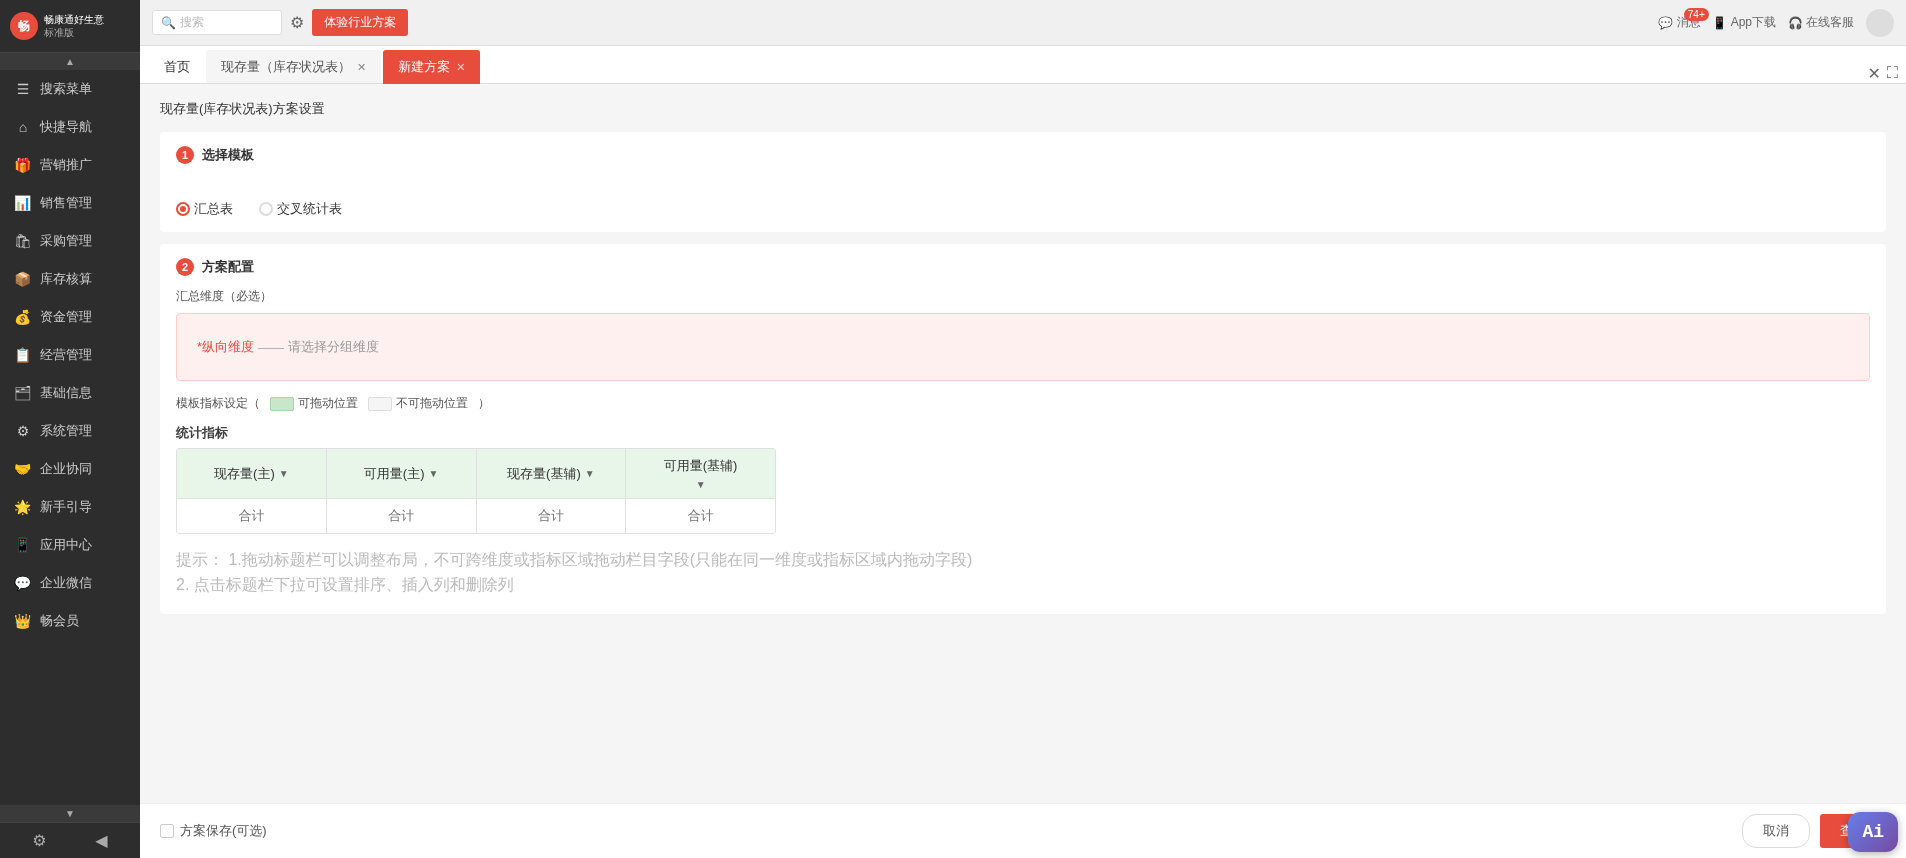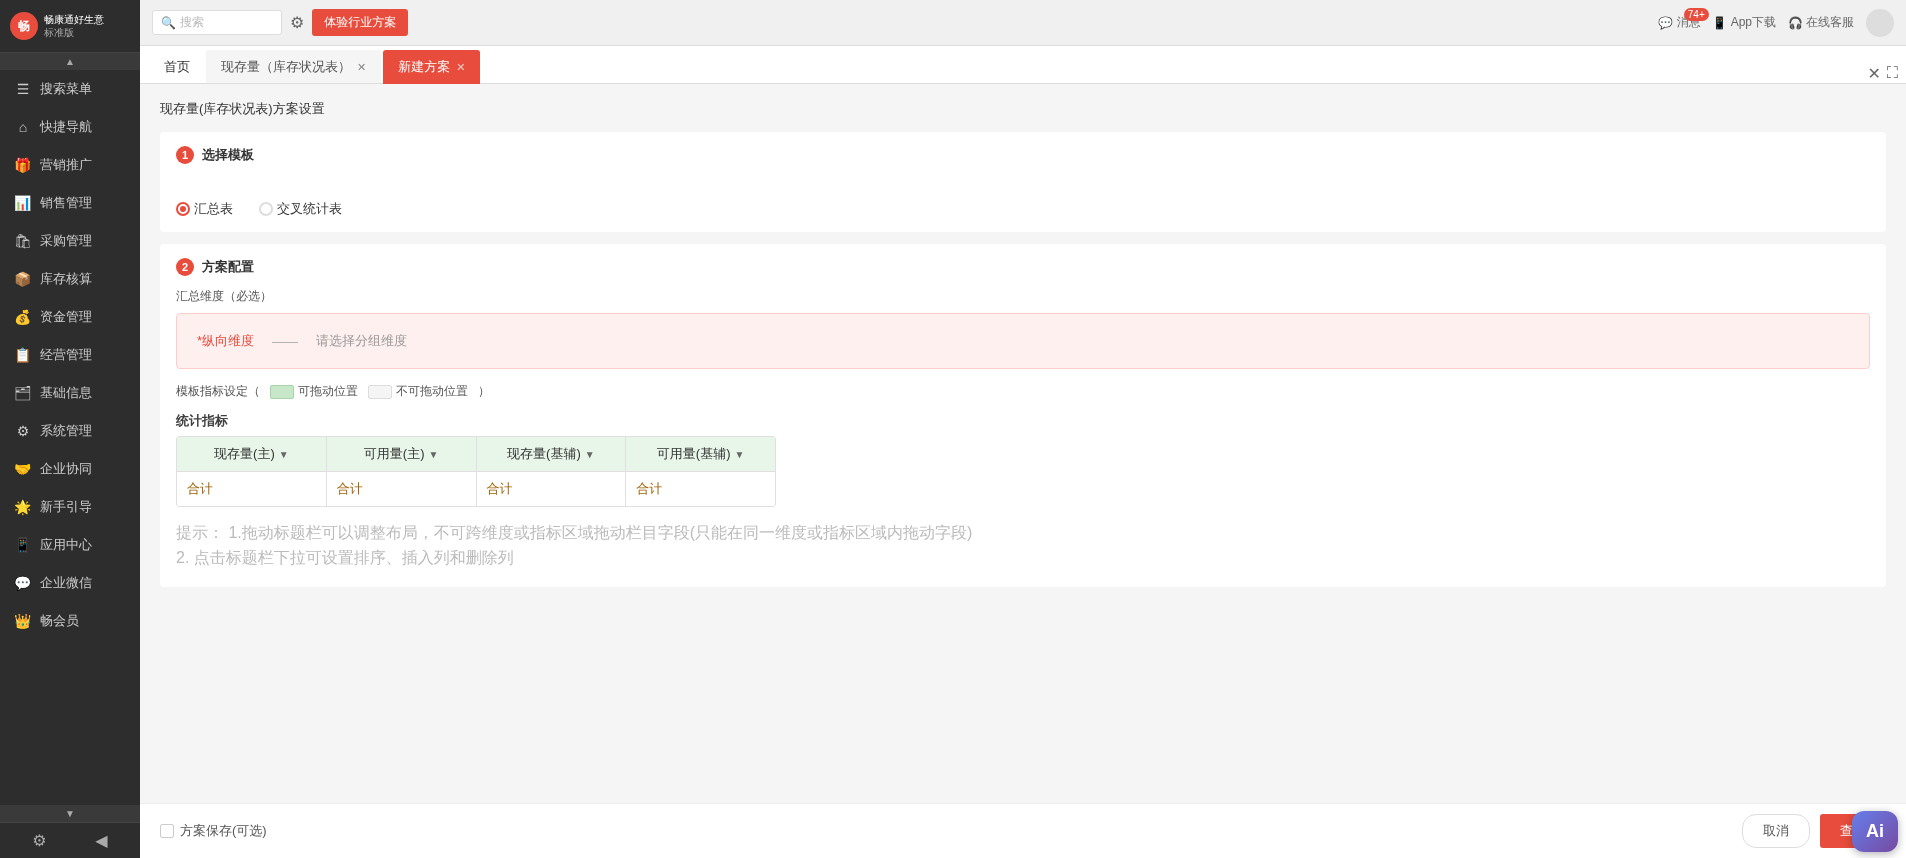--- a/index.html
+++ b/index.html
@@ -130,21 +130,21 @@
       width: 14px; height: 14px; border-radius: 50%;
       border: 2px solid #ddd; display: flex; align-items: center; justify-content: center;
     }
     .radio-dot.selected { border-color: #e74c3c; }
     .radio-dot.selected::after { content: ''; width: 6px; height: 6px; background: #e74c3c; border-radius: 50%; display: block; }
 
     
     .subsection-label { font-size: 12px; color: #555; margin-bottom: 8px; }
     .dimension-box {
       background: #fff0f0; border: 1px solid #ffcccc; border-radius: 4px;
-      padding: 18px 20px; margin-bottom: 14px; display: flex; align-items: center; gap: 18px;
+      padding: 24px 20px; margin-bottom: 14px; display: flex; align-items: center; gap: 4px;
     }
     .dimension-required { color: #e74c3c; font-size: 13px; }
     .dimension-dash { color: #aaa; }
     .dimension-placeholder { color: #999; font-size: 13px; }
 
     
     .template-indicator {
       display: flex; align-items: center; gap: 10px; margin-bottom: 12px; font-size: 12px; color: #555;
     }
     .indicator-draggable {
@@ -162,28 +162,28 @@
       width: 600px;
     }
     .stats-table-header {
       display: flex; background: #e8f5e9;
     }
     .stats-col {
       flex: 1; padding: 8px 10px; border-right: 1px solid #e0e0e0;
       display: flex; align-items: center; justify-content: center; gap: 4px;
       font-size: 13px; color: #333;
     }
-    .stats-col:last-child { border-right: none; }
+    .stats-col:last-child { border-right: none; flex-direction: column; }
     .stats-col .chevron { color: #666; font-size: 10px; }
     .stats-table-body {
       display: flex; background: white;
     }
     .stats-cell {
       flex: 1; padding: 8px 10px; border-right: 1px solid #e0e0e0;
-      text-align: left; font-size: 13px; color: #a16207; border-top: 1px solid #e0e0e0;
+      text-align: center; font-size: 13px; color: #737373; border-top: 1px solid #e0e0e0;
     }
     .stats-cell:last-child { border-right: none; }
 
     
     .tips-section { margin-top: 16px; font-size: 16px; color: #bbb; }
     .tips-section p { margin-bottom: 4px; }
 
     
     .page-footer {
       border-top: 1px solid #eee; padding: 10px 20px;
@@ -426,15 +426,15 @@
       <div class="checkbox"></div>
       <span>方案保存(可选)</span>
     </label>
     <div class="footer-buttons">
       <button class="btn-cancel">取消</button>
       <button class="btn-query">查询</button>
     </div>
   </div>
 </div>
 
-<div class="ai-bubble" style="position:fixed;bottom:6px;right:8px;">
+<div class="ai-bubble" style="position:fixed;bottom:6px;right:8px;font-family:Liberation Mono, monospace;">
   <span>Ai</span>
 </div>
 
 </body></html>

